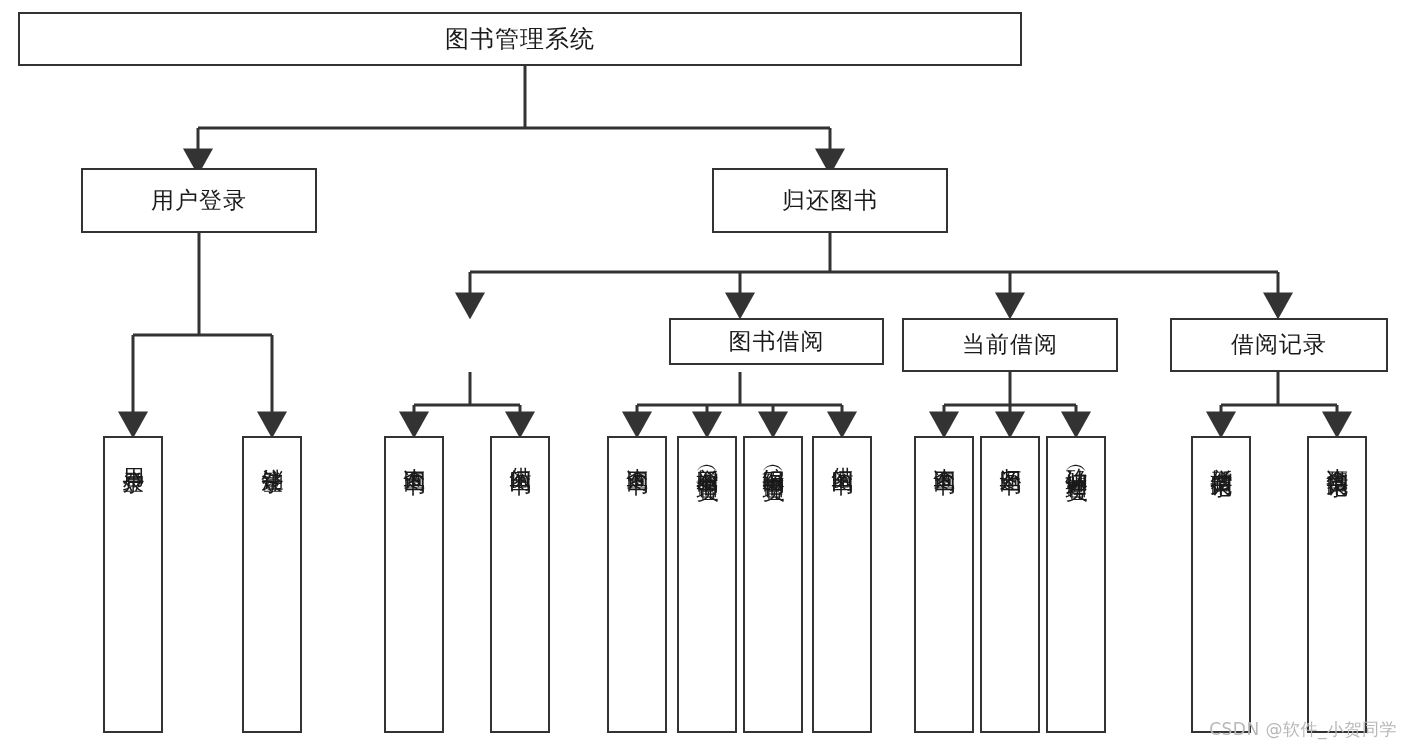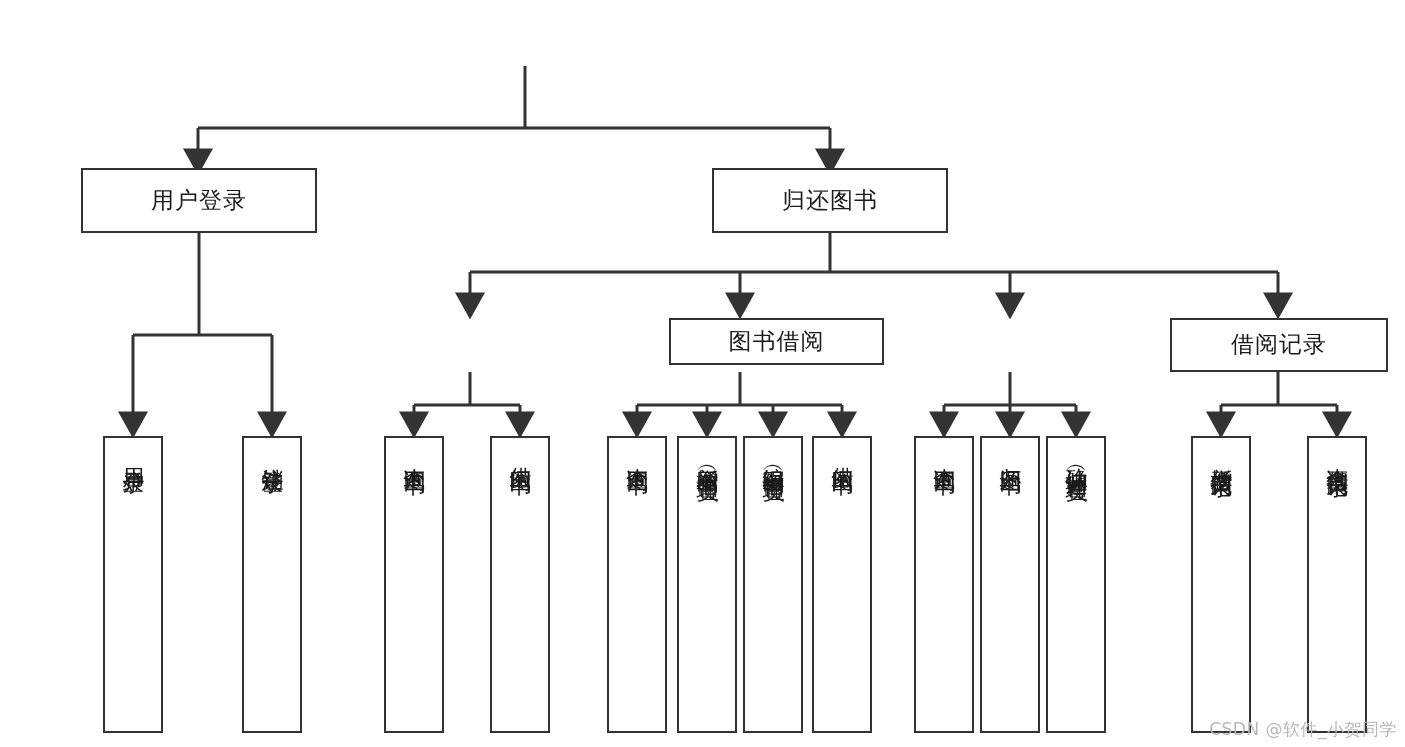--- a/index.html
+++ b/index.html
@@ -118,30 +118,36 @@
       <path d="M1010,405 L1010,415" marker-end="url(#arrow)"></path>
       <path d="M1076,405 L1076,415" marker-end="url(#arrow)"></path>
 
       <path d="M1278,372 L1278,405"></path>
       <path d="M1221,405 L1337,405"></path>
       <path d="M1221,405 L1221,415" marker-end="url(#arrow)"></path>
       <path d="M1337,405 L1337,415" marker-end="url(#arrow)"></path>
     </g>
   </svg>
 
+  <div class="node node-h node-root" style="left:18px; top:12px; width:1004px; height:54px;">
+    <span>图书管理系统</span>
+  </div>
 
   <div class="node node-h" style="left:81px; top:168px; width:236px; height:65px;">
     <span>用户登录</span>
   </div>
   <div class="node node-h" style="left:712px; top:168px; width:236px; height:65px;">
     <span>归还图书</span>
   </div>
 
   <div class="node node-h" style="left:669px; top:318px; width:215px; height:47px;">
     <span>图书借阅</span>
+  </div>
+  <div class="node node-h" style="left:902px; top:318px; width:216px; height:54px;">
+    <span>当前借阅</span>
   </div>
   <div class="node node-h" style="left:1170px; top:318px; width:218px; height:54px;">
     <span>借阅记录</span>
   </div>
 
   <div class="node node-v" style="left:103px; top:436px; width:60px; height:297px;">
     <span class="vtext">用户登录</span>
   </div>
   <div class="node node-v" style="left:242px; top:436px; width:60px; height:297px;">
     <span class="vtext">注销登录</span>

